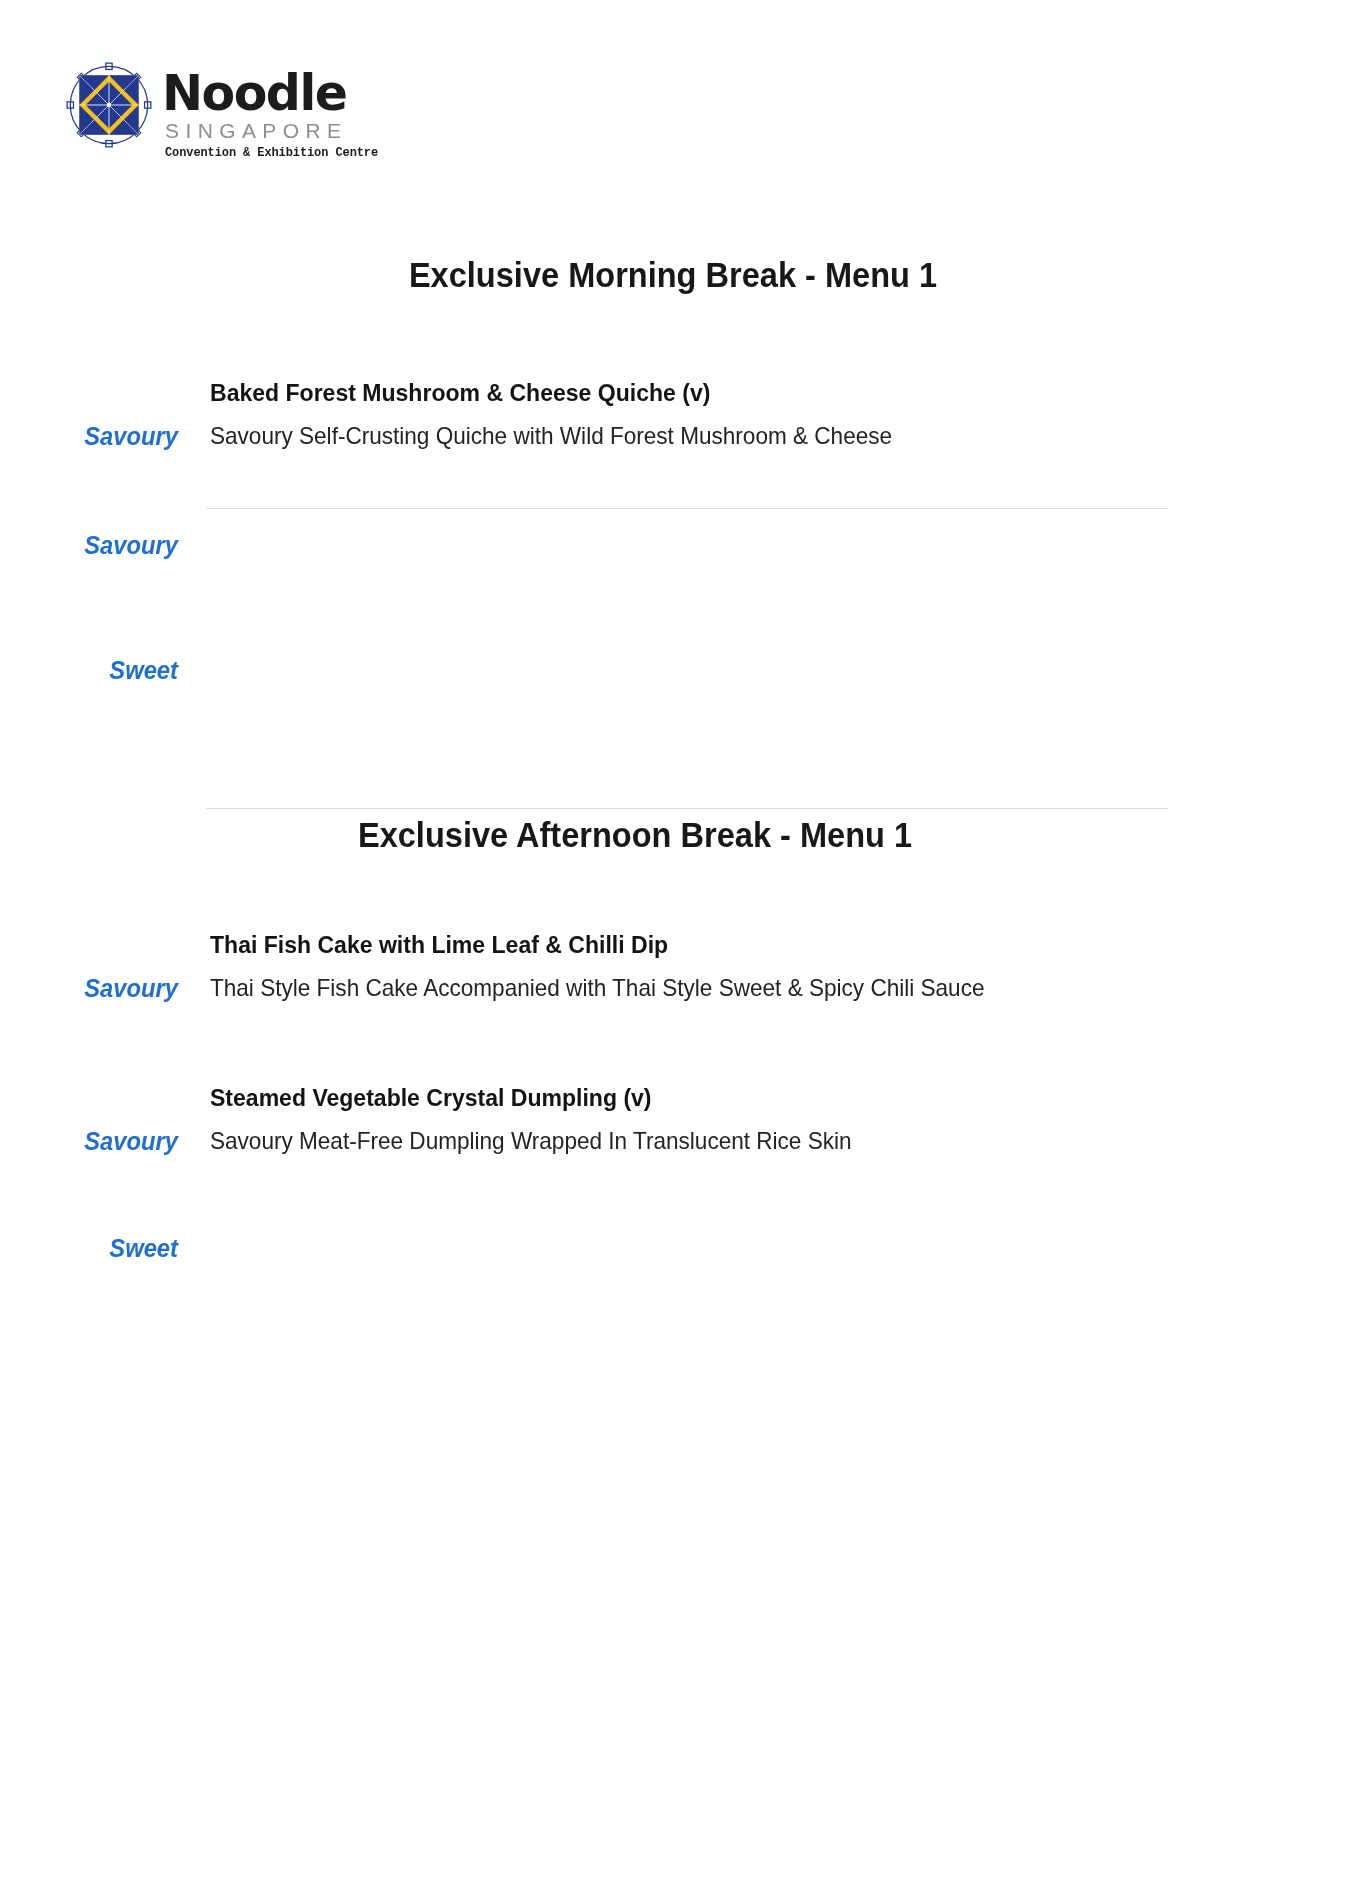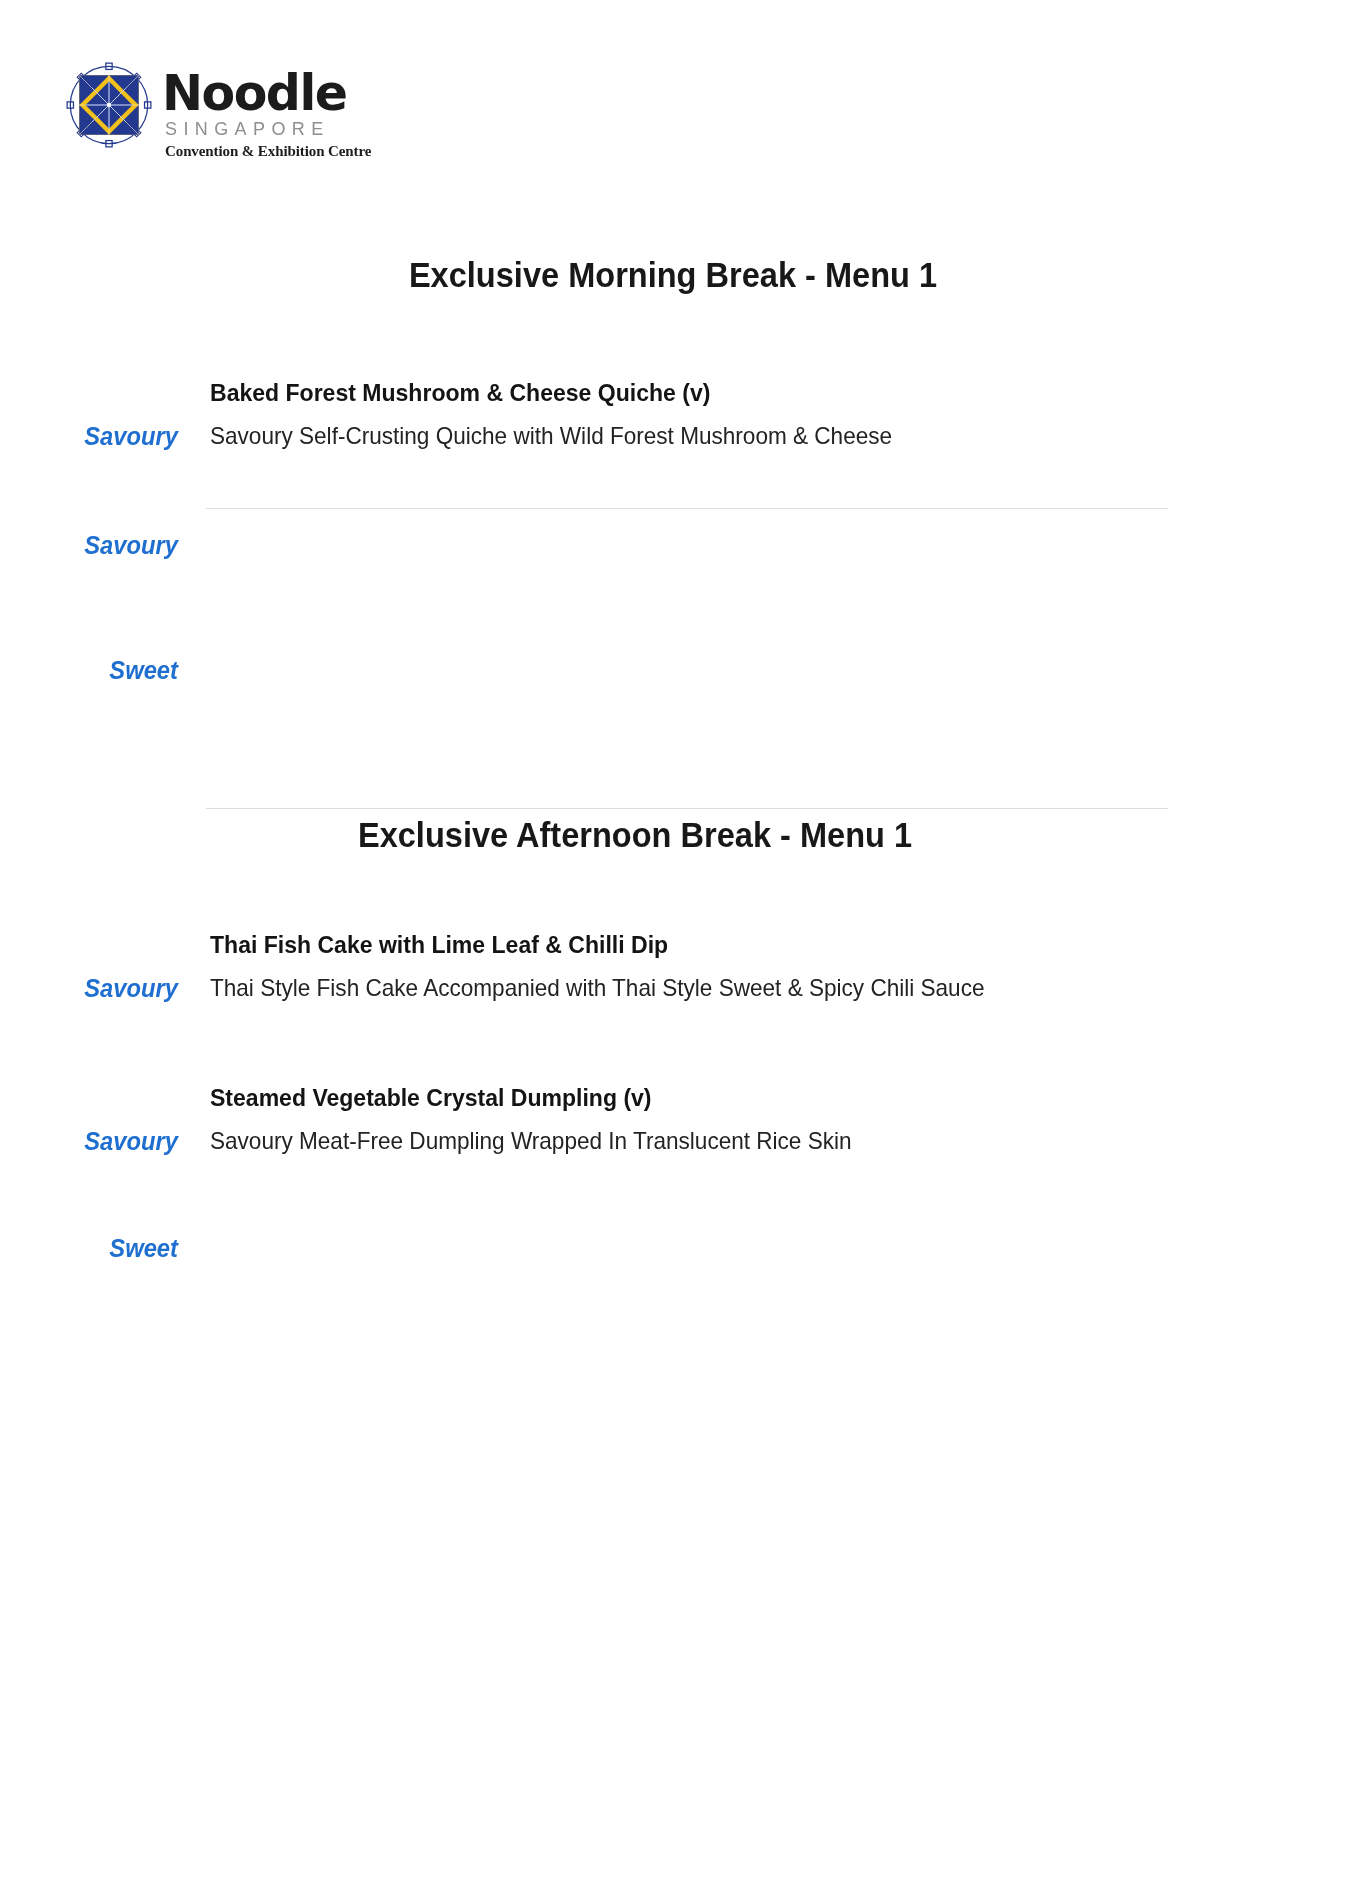--- a/index.html
+++ b/index.html
@@ -48,30 +48,30 @@
   .logo-word {
     font-family: "DejaVu Sans", sans-serif;
     font-size: 49px;
     font-weight: 700;
     letter-spacing: -1.5px;
     line-height: 0.96;
     color: #1c1c1c;
   }
   .logo-sub {
     font-family: "Liberation Sans", sans-serif;
-    font-size: 18px;
+    font-size: 21px;
     font-weight: 400;
     letter-spacing: 6.4px;
     color: #8e8e8e;
     margin-top: 2px;
     margin-left: 3px;
   }
   .logo-tag {
-    font-family: Liberation Serif, serif;
-    font-size: 15px;
+    font-family: Liberation Mono, monospace;
+    font-size: 12px;
     font-weight: 600;
     letter-spacing: -0.1px;
     color: #1c1c1c;
     margin-top: 3px;
     margin-left: 3px;
   }
 
   .section-title {
     text-align: center;
     font-family: "Liberation Sans Narrow", "Liberation Sans", sans-serif;

